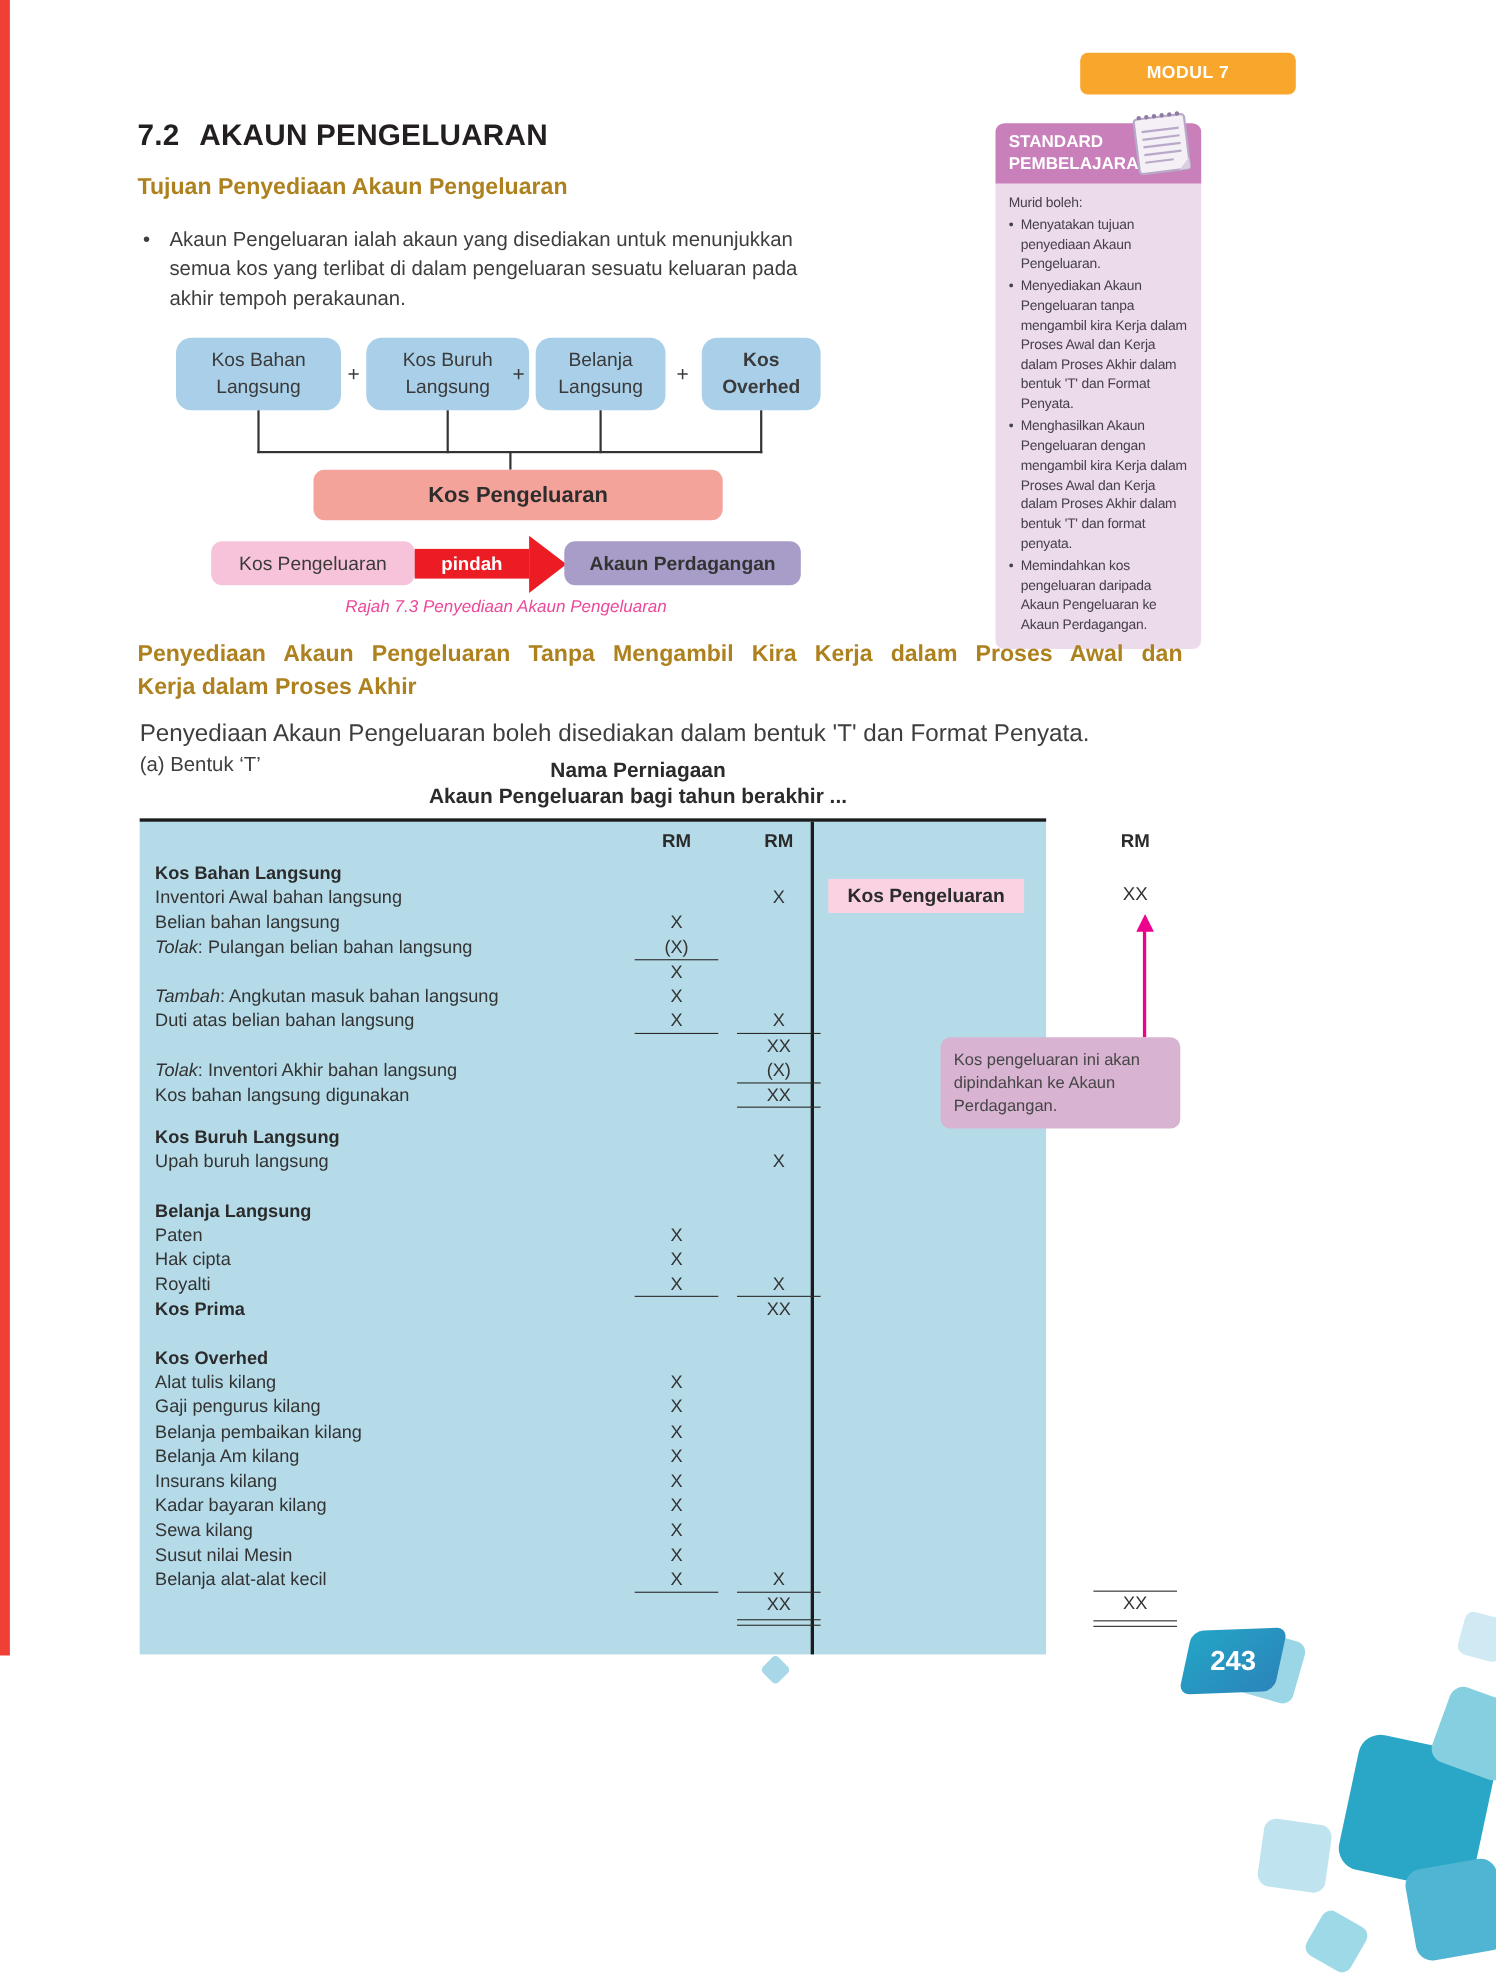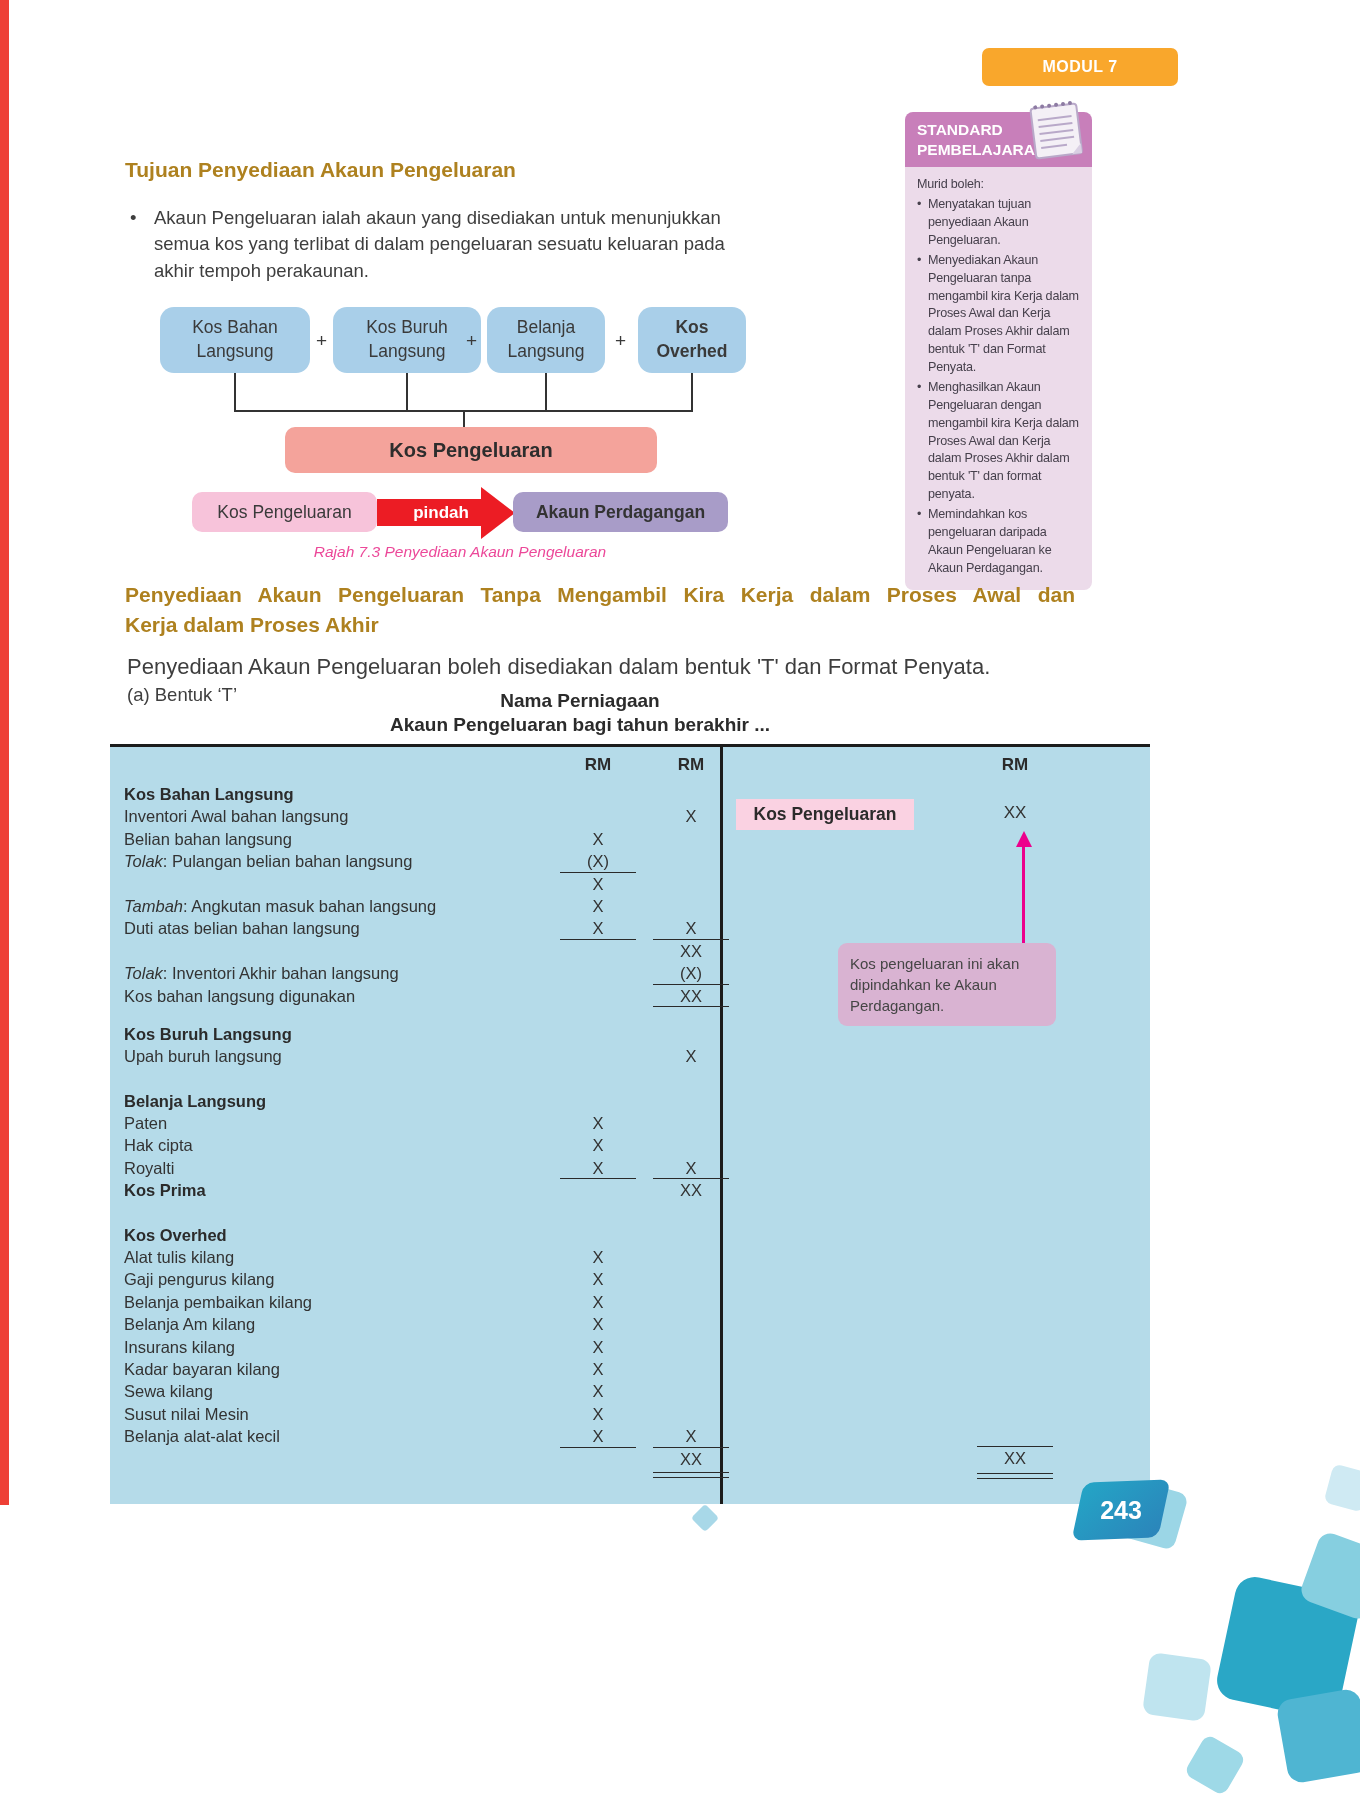--- a/index.html
+++ b/index.html
@@ -24,21 +24,21 @@
   .plus{position:absolute;font-size:19px;color:#3a3a3a;top:330px;}
   .conn{position:absolute;background:#333;}
   .result-box{position:absolute;left:285px;top:427px;width:372px;height:46px;background:#f4a39b;
         border-radius:10px;display:flex;align-items:center;justify-content:center;font-size:20px;
         font-weight:bold;color:#2d2d2d;}
   .flow-pink{position:absolute;left:192px;top:492px;width:185px;height:40px;background:#f7c3da;
         border-radius:10px;display:flex;align-items:center;justify-content:center;font-size:17.5px;color:#3a3a3a;}
   .flow-purple{position:absolute;left:513px;top:492px;width:215px;height:40px;background:#a89cc8;
         border-radius:10px;display:flex;align-items:center;justify-content:center;font-size:17.5px;color:#333;font-weight:bold;}
   .arrow-body{position:absolute;left:377px;top:499px;width:104px;height:27px;background:#ec1c24;
-        display:flex;align-items:center;justify-content:center;color:#fff;font-weight:bold;font-size:17px;padding-left:12px;}
+        display:flex;align-items:center;justify-content:center;color:#fff;font-weight:bold;font-size:17px;}
   .arrow-head{position:absolute;left:481px;top:487px;width:0;height:0;border-top:26px solid transparent;
         border-bottom:26px solid transparent;border-left:34px solid #ec1c24;}
   .caption{position:absolute;left:240px;top:543px;width:440px;text-align:center;font-style:italic;
         font-size:15.5px;color:#ec4899;}
   
   .sidebar{position:absolute;left:905px;top:112px;width:187px;}
   .sb-head{background:#c87fba;border-radius:8px 8px 0 0;color:#fff;font-weight:bold;font-size:15.5px;
         line-height:1.3;padding:8px 10px 7px 12px;white-space:pre-line;}
   .sb-body{background:#ecdbea;border-radius:0 0 8px 8px;padding:9px 9px 12px 12px;font-size:12.6px;
         letter-spacing:-0.2px;line-height:1.42;color:#46404c;}
@@ -48,21 +48,21 @@
   .notepad{position:absolute;left:1025px;top:96px;z-index:3;}
   
   .gold-h2{position:absolute;left:125px;top:580px;width:950px;font-size:21px;font-weight:bold;color:#ae811f;line-height:1.45;}
   .gold-h2 .jline{display:block;text-align:justify;text-align-last:justify;}
   .gold-h2 .nline{display:block;}
   .para2{position:absolute;left:127px;top:654px;font-size:22px;color:#3e3e3e;}
   .bentuk{position:absolute;left:127px;top:684px;font-size:18.5px;color:#3e3e3e;}
   .t-title1{position:absolute;left:127px;top:690px;width:906px;text-align:center;font-weight:bold;font-size:19px;color:#2b2b2b;}
   .t-title2{position:absolute;left:127px;top:714px;width:906px;text-align:center;font-weight:bold;font-size:19px;color:#2b2b2b;}
   
-  .taccount{position:absolute;left:110px;top:744px;width:1040px;height:757px;background:#b5dbe9;
+  .taccount{position:absolute;left:127px;top:744px;width:824px;height:757px;background:#b5dbe9;
         border-top:3px solid #1c1c1c;font-size:16.5px;color:#333;}
   .tdivider{position:absolute;left:610px;top:0;width:3px;height:100%;background:#1c1c1c;}
   .rm{position:absolute;top:8px;font-weight:bold;font-size:17px;color:#2b2b2b;width:76px;text-align:center;}
   .rm1{left:450px;} .rm2{left:543px;} .rm3{left:867px;}
   .rows-left{position:absolute;left:0;top:36px;width:610px;}
   .trow{position:relative;height:22.4px;line-height:22.4px;}
   .trow .lbl{display:block;margin-left:14px;white-space:nowrap;}
   .trow .lbl.bold{font-weight:bold;color:#2b2b2b;}
   .trow .lbl.ind{}
   .trow .lbl i{font-style:italic;}
@@ -96,20 +96,23 @@
 </style>
 </head>
 <body>
 
 <div class="page">
 
   <div class="left-strip"></div>
 
   <div class="modul-badge">MODUL 7</div>
 
+  <div class="title">
+    <span class="num">7.2</span><span>AKAUN PENGELUARAN</span>
+  </div>
 
   <div class="gold-sub">Tujuan Penyediaan Akaun Pengeluaran</div>
 
   <div class="intro">
     <span class="dot">•</span>
     <span class="txt">Akaun Pengeluaran ialah akaun yang disediakan untuk menunjukkan
 semua kos yang terlibat di dalam pengeluaran sesuatu keluaran pada
 akhir tempoh perakaunan.</span>
   </div>
 

